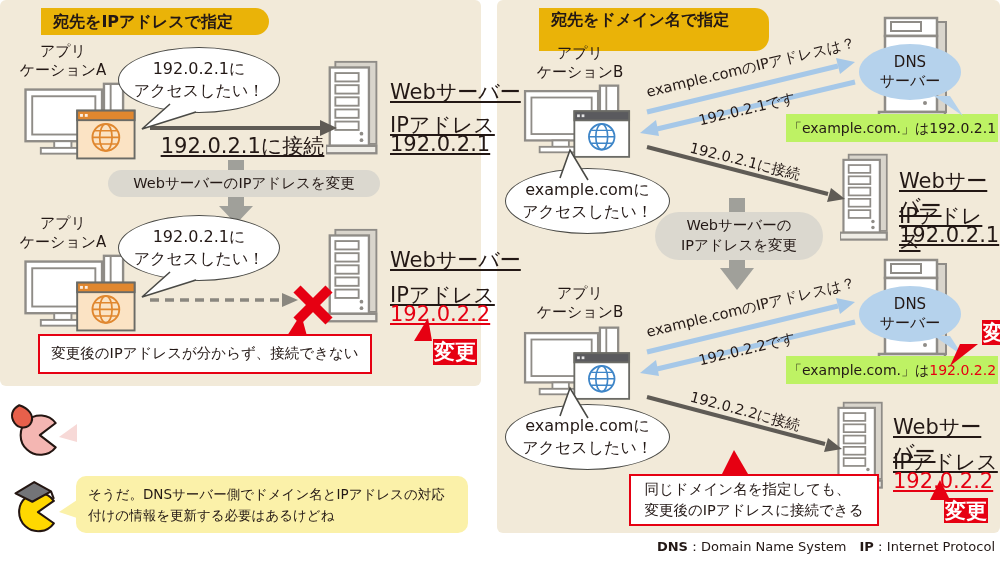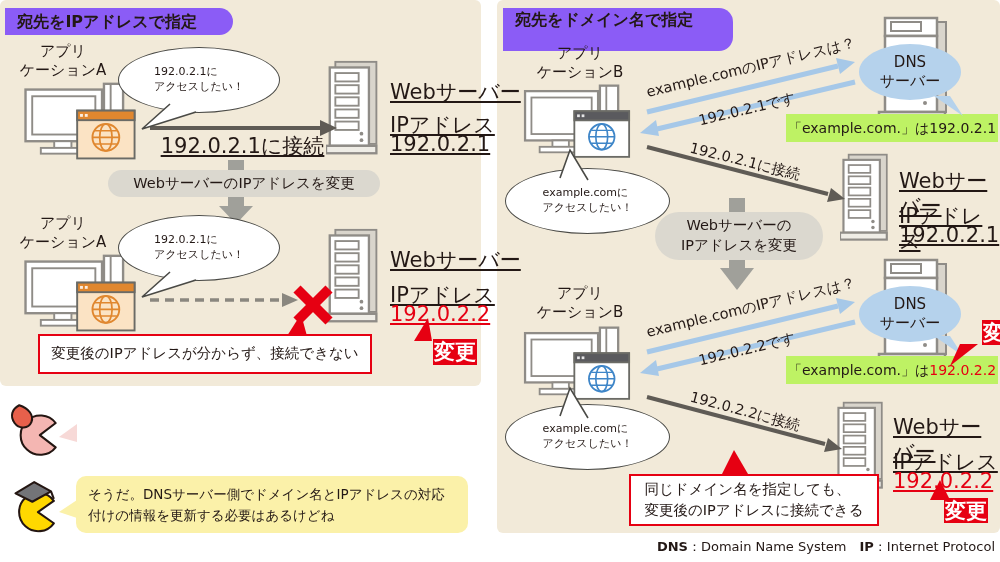--- a/index.html
+++ b/index.html
@@ -1,29 +1,29 @@
 <!DOCTYPE html>
 <html><head>
 <meta charset="utf-8">
 <style>
   html,body{margin:0;padding:0;}
   #canvas{position:relative;width:1000px;height:562px;background:#ffffff;
     font-family:"DejaVu Sans","Liberation Sans",sans-serif;color:#231815;overflow:hidden;}
   .z2{position:absolute;z-index:2;}
   .z4{position:absolute;z-index:4;}
   .panel{position:absolute;background:#f2ead9;border-radius:6px;}
-  .sec-title{position:absolute;z-index:2;background:#8b5cf6;border-radius:0 14px 14px 0;
-    font-size:16px;font-weight:bold;line-height:27px;padding-left:12px;box-sizing:border-box;}
+  .sec-title{position:absolute;z-index:2;background:#eab308;border-radius:0 14px 14px 0;
+    font-size:16px;font-weight:bold;line-height:27px;padding-left:12px;box-sizing:border-box;margin-left:36px;}
   .pre{white-space:pre-line;}
   .applabel{font-size:15px;line-height:1.25;text-align:center;}
   .lbl{font-size:21px;line-height:1.2;text-decoration:underline;}
   .red{color:#e60012;}
   .bubble{position:absolute;z-index:2;background:#fff;border:1.6px solid #4a4a46;border-radius:50%;
     display:flex;flex-direction:column;align-items:center;justify-content:center;
-    font-size:11px;line-height:1.35;text-align:left;box-sizing:border-box;}
+    font-size:16px;line-height:1.35;text-align:center;box-sizing:border-box;}
   .pill{position:absolute;z-index:2;background:#dbd8cf;border-radius:24px;
     display:flex;align-items:center;justify-content:center;font-size:14.5px;text-align:center;line-height:1.35;}
   .redbox{position:absolute;z-index:2;background:#fff;border:2.2px solid #e60012;
     display:flex;align-items:center;justify-content:center;font-size:14.5px;line-height:1.45;box-sizing:border-box;}
   .badge{position:absolute;z-index:4;background:#e60012;color:#ffffff;font-weight:bold;font-size:21px;
     display:flex;align-items:center;justify-content:center;margin-left:27px;}
   .bluenote{position:absolute;z-index:2;background:#bef264;display:flex;align-items:center;justify-content:center;
     font-size:14px;line-height:28px;white-space:nowrap;}
   .dnsellipse{position:absolute;z-index:2;background:#b5d2ec;border-radius:50%;
     display:flex;align-items:center;justify-content:center;font-size:15px;line-height:1.3;text-align:center;}

